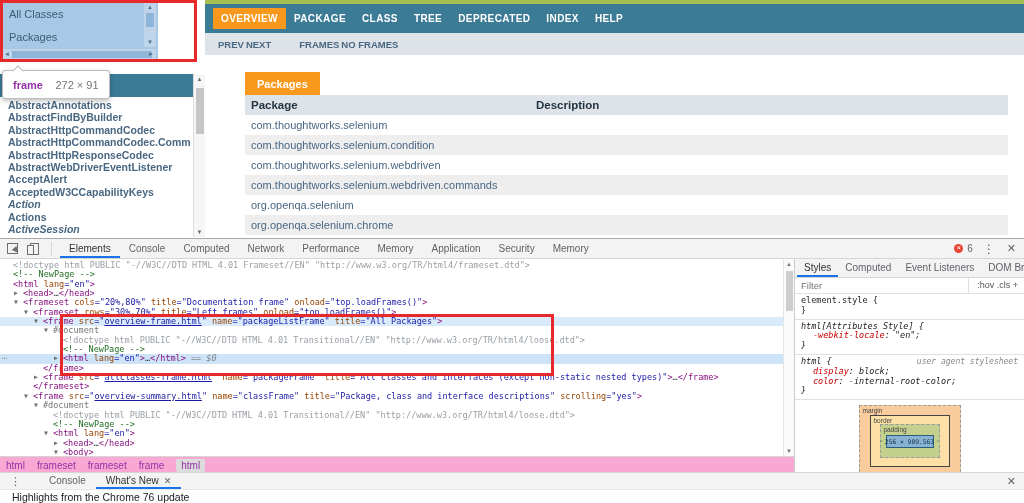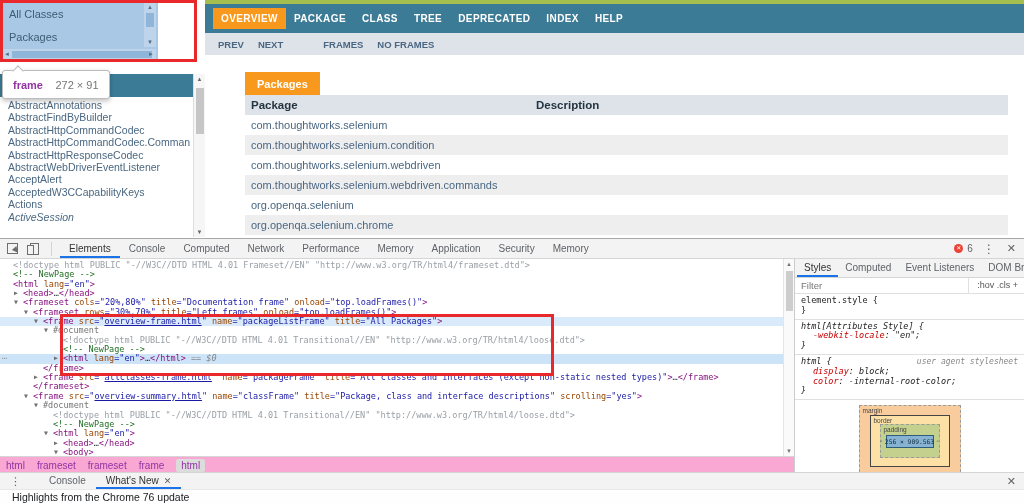--- a/index.html
+++ b/index.html
@@ -30,30 +30,30 @@
   .jd-tooltip { position: absolute; left: 2px; top: 70px; z-index: 8; background: #fff; border: 1px solid #bcbcbc; border-radius: 3px; padding: 4px 10px 5px 10px; box-shadow: 0 2px 5px rgba(0,0,0,.25); white-space: nowrap; }
   .jd-tooltip::before { content: ""; position: absolute; left: 11px; top: -4px; width: 7px; height: 7px; background: #fff; border-left: 1px solid #bcbcbc; border-top: 1px solid #bcbcbc; transform: rotate(45deg); }
   .jd-tooltip .tt-tag { color: #9334a4; font-weight: bold; font-size: 11px; }
   .jd-tooltip .tt-size { color: #767676; font-size: 11px; margin-left: 8px; }
 
   .cls-scroll { position: absolute; left: 193px; top: 74px; width: 12px; height: 163px; background: #f6f6f6; border-left: 1px solid #ddd; font-size: 6px; color: #666; text-align: center; }
   .cls-scroll .up { line-height: 10px; }
   .cls-scroll .cs-thumb { position: absolute; left: 2px; top: 14px; width: 8px; height: 46px; background: #c6c6c6; }
   .cls-scroll .dn { position: absolute; bottom: 0; left: 0; right: 0; line-height: 10px; }
 
-  .cls-list { position: absolute; left: 8px; top: 99px; width: 182px; overflow: hidden; }
+  .cls-list { position: absolute; left: 8px; top: 99px; width: 182px; overflow: hidden; font-weight: bold; }
   .cls-item { font-size: 10.5px; line-height: 12.4px; color: #4a6782; white-space: nowrap; cursor: pointer; }
   .cls-item.it { font-style: italic; }
 
   .jd-right { position: absolute; left: 205px; top: 0; width: 819px; height: 238px; overflow: hidden; background: #fff; }
   .green-strip { height: 4px; background: #a5bf4e; }
   .jd-navbar { height: 29px; background: #3c7b96; display: flex; align-items: center; padding-left: 8px; }
   .jd-nav-item { color: #fff; font-size: 10px; font-weight: bold; letter-spacing: .4px; padding: 5px 8px; cursor: pointer; }
   .jd-nav-item.active { background: #f8981d; }
-  .jd-subnav { height: 22px; background: #dee3e9; display: flex; align-items: center; padding-left: 13px; gap: 14px; }
+  .jd-subnav { height: 22px; background: #dee3e9; display: flex; align-items: center; padding-left: 13px; gap: 2px; }
   .jd-subnav-item { color: #4a6782; font-size: 9.5px; font-weight: bold; cursor: pointer; }
   .jd-subnav-item.grp { margin-left: 26px; }
 
   .pkg-caption { position: absolute; left: 40px; top: 72px; height: 23px; background: #f8981d; color: #fff; font-size: 11px; font-weight: bold; display: flex; align-items: center; padding: 0 12px; }
   .pkg-table { position: absolute; left: 40px; top: 95px; right: 16px; }
   .pt-row { display: grid; grid-template-columns: 285px 1fr; height: 20px; align-items: center; }
   .pt-head { background: #dee3e9; }
   .pt-head .pt-cell { color: #253441; font-weight: 600; font-size: 11.5px; }
   .pt-cell { padding-left: 6px; font-size: 11px; white-space: nowrap; overflow: hidden; }
   .pt-row.alt { background: #eeeeef; }
@@ -173,20 +173,21 @@
     </div>
     <div class="cls-list" id="clslist">
         <div class="cls-item">AbstractAnnotations</div>
         <div class="cls-item">AbstractFindByBuilder</div>
         <div class="cls-item">AbstractHttpCommandCodec</div>
         <div class="cls-item">AbstractHttpCommandCodec.CommandSpec</div>
         <div class="cls-item">AbstractHttpResponseCodec</div>
         <div class="cls-item">AbstractWebDriverEventListener</div>
         <div class="cls-item">AcceptAlert</div>
         <div class="cls-item">AcceptedW3CCapabilityKeys</div>
+        <div class="cls-item it">Action</div>
         <div class="cls-item">Actions</div>
         <div class="cls-item it">ActiveSession</div>
       </div>
   </div>
 
   <div class="jd-right">
     <div class="green-strip"></div>
     <div class="jd-navbar" id="jdnav">
         <div class="jd-nav-item active">OVERVIEW</div>
         <div class="jd-nav-item">PACKAGE</div>

